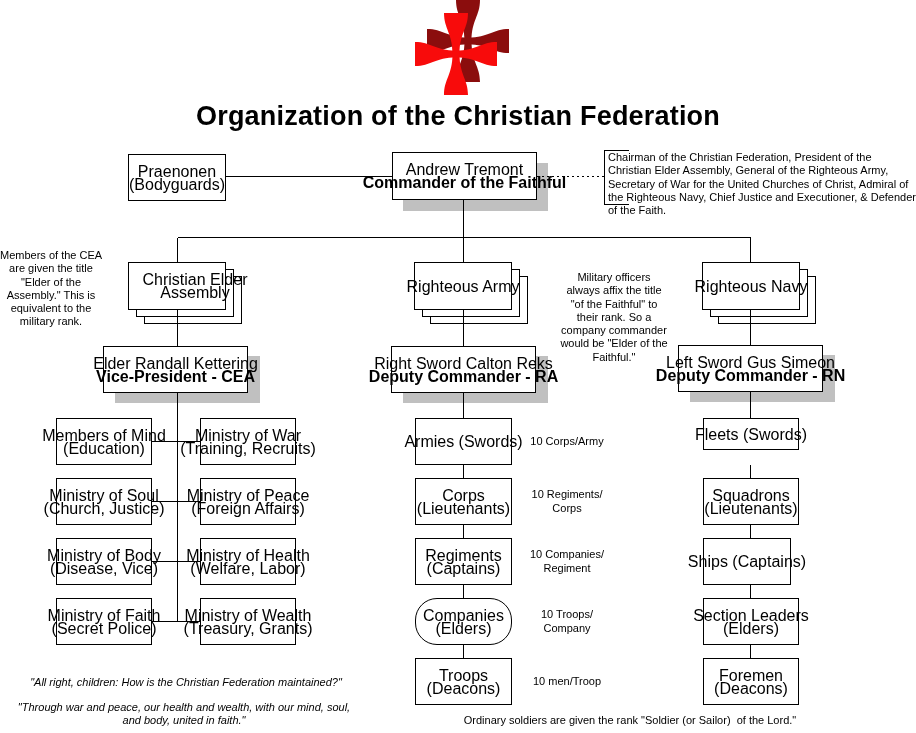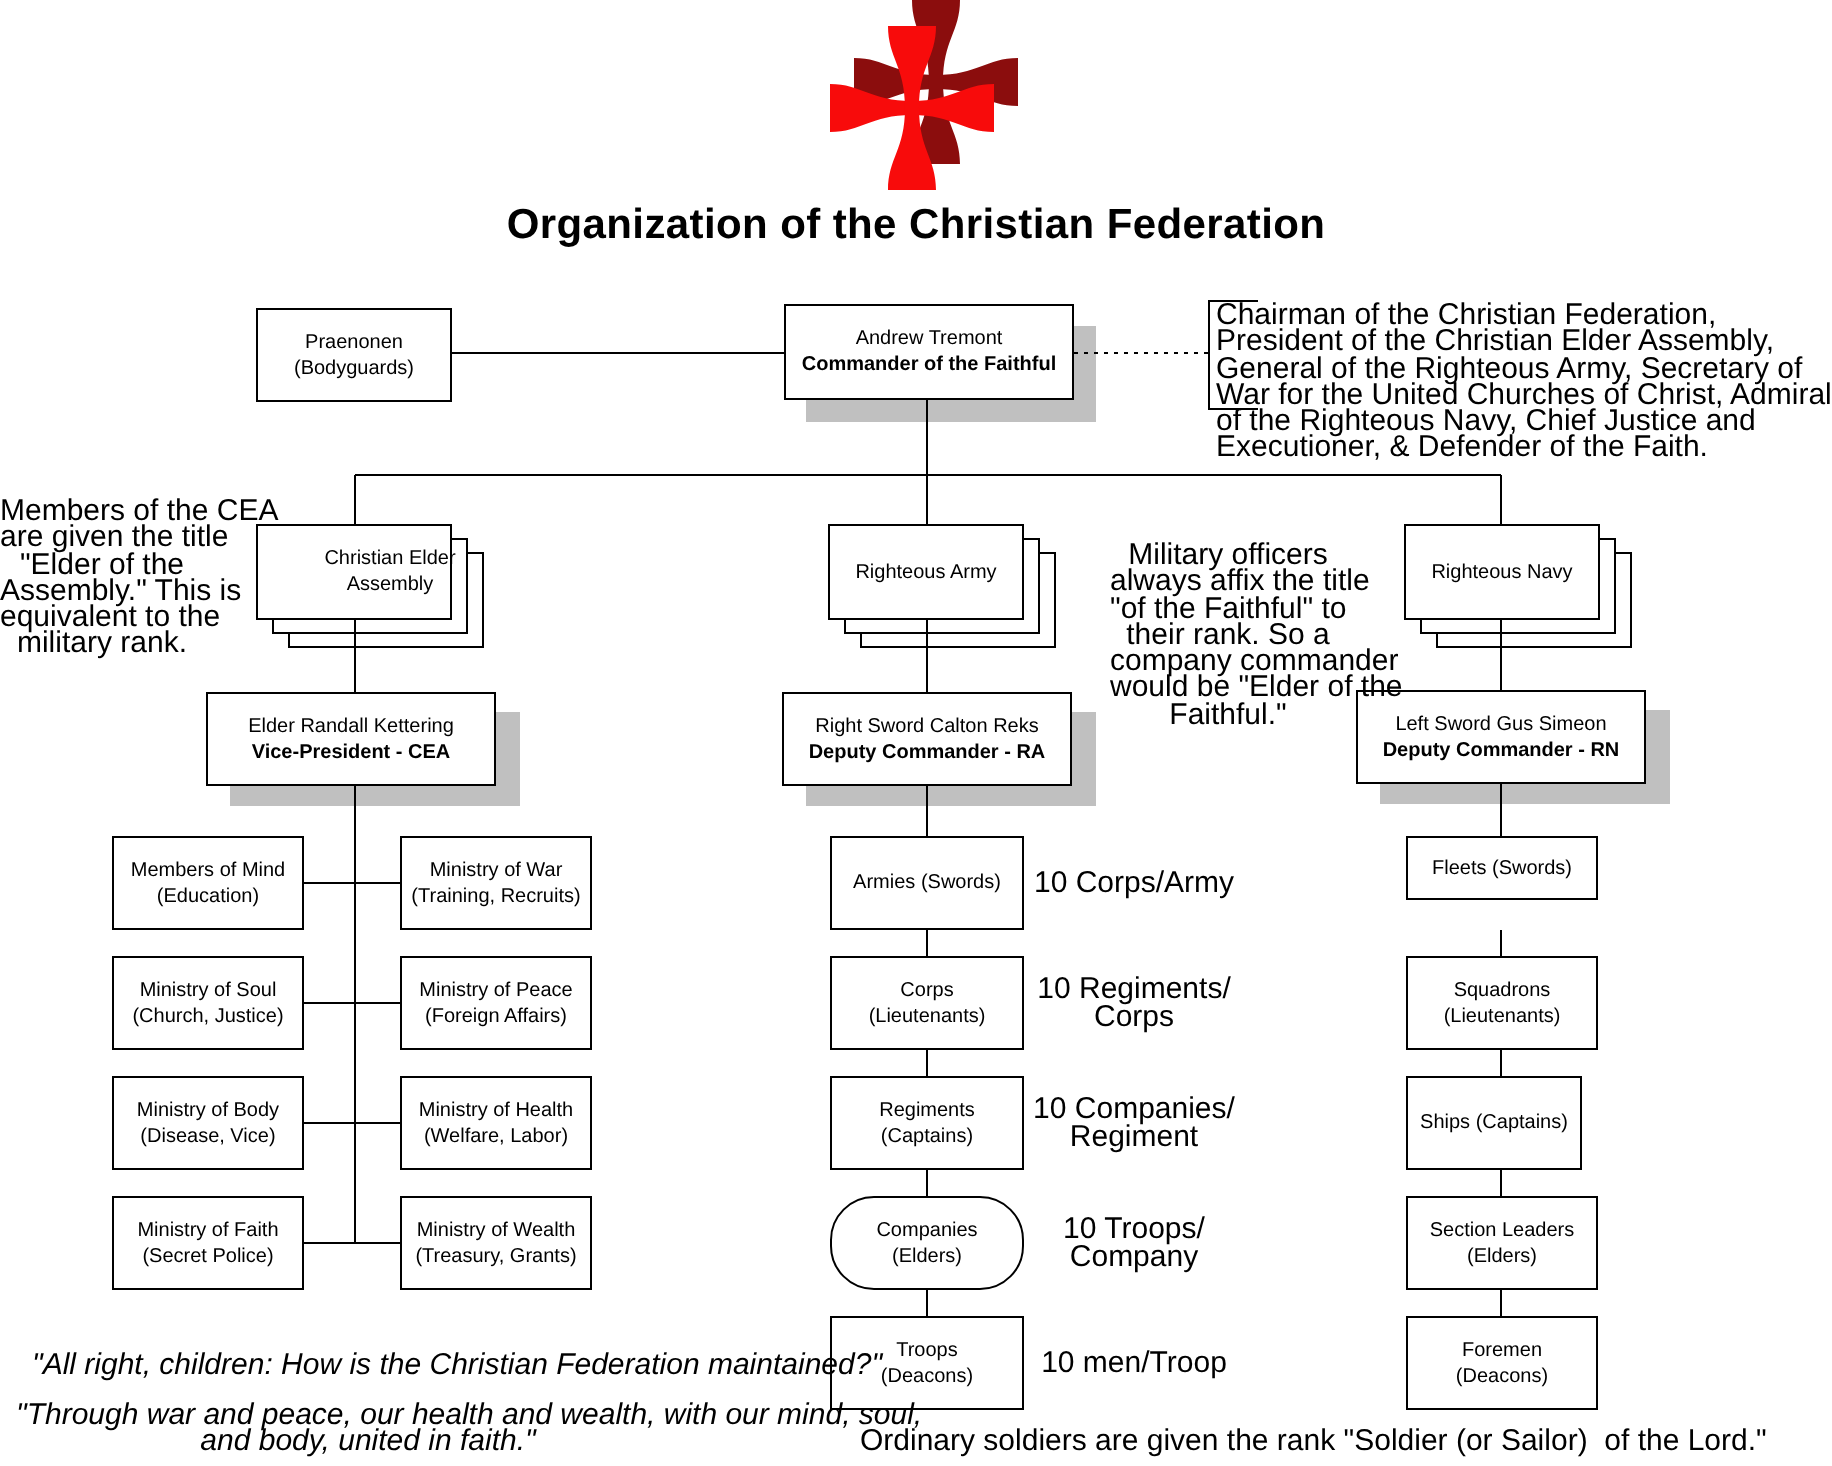--- a/index.html
+++ b/index.html
@@ -1,30 +1,30 @@
 <!DOCTYPE html>
 <html><head>
 <meta charset="utf-8">
 <style>
   html,body{margin:0;padding:0;background:#fff;}
   #canvas{position:relative;width:916px;height:733px;background:#fff;overflow:hidden;
           font-family:"Liberation Sans",sans-serif;color:#000;}
   .bx{position:absolute;box-sizing:border-box;background:#fff;border:1px solid #000;
       display:flex;flex-direction:column;align-items:center;justify-content:center;
-      text-align:center;white-space:pre;font-size:10px;line-height:13px;z-index:3;}
+      text-align:center;white-space:pre;font-size:16px;line-height:13px;z-index:3;}
   .sh{position:absolute;background:#C0C0C0;z-index:1;}
   .echo{position:absolute;box-sizing:border-box;background:#fff;border:1px solid #000;z-index:1;}
-  .txt{position:absolute;font-size:15px;line-height:13.3px;z-index:3;}
+  .txt{position:absolute;font-size:11px;line-height:13.3px;z-index:3;}
   .pre{white-space:pre;}
   .ctr{text-align:center;}
   .it{font-style:italic;}
   .b{font-weight:bold;white-space:pre;}
   .nm{white-space:pre;}
   #title{position:absolute;left:0;top:101px;width:916px;text-align:center;
-         font-size:21px;font-weight:bold;z-index:3;letter-spacing:0.2px;}
+         font-size:27px;font-weight:bold;z-index:3;letter-spacing:0.2px;}
   svg.lines{position:absolute;left:0;top:0;z-index:2;}
   svg.emblem{position:absolute;left:395px;top:0;z-index:3;}
 </style>
 </head>
 <body>
 
 <div id="canvas">
 
   <svg class="emblem" width="140" height="100" viewBox="0 0 140 100">
     <g transform="translate(73,41)" fill="#8B0D0D">

